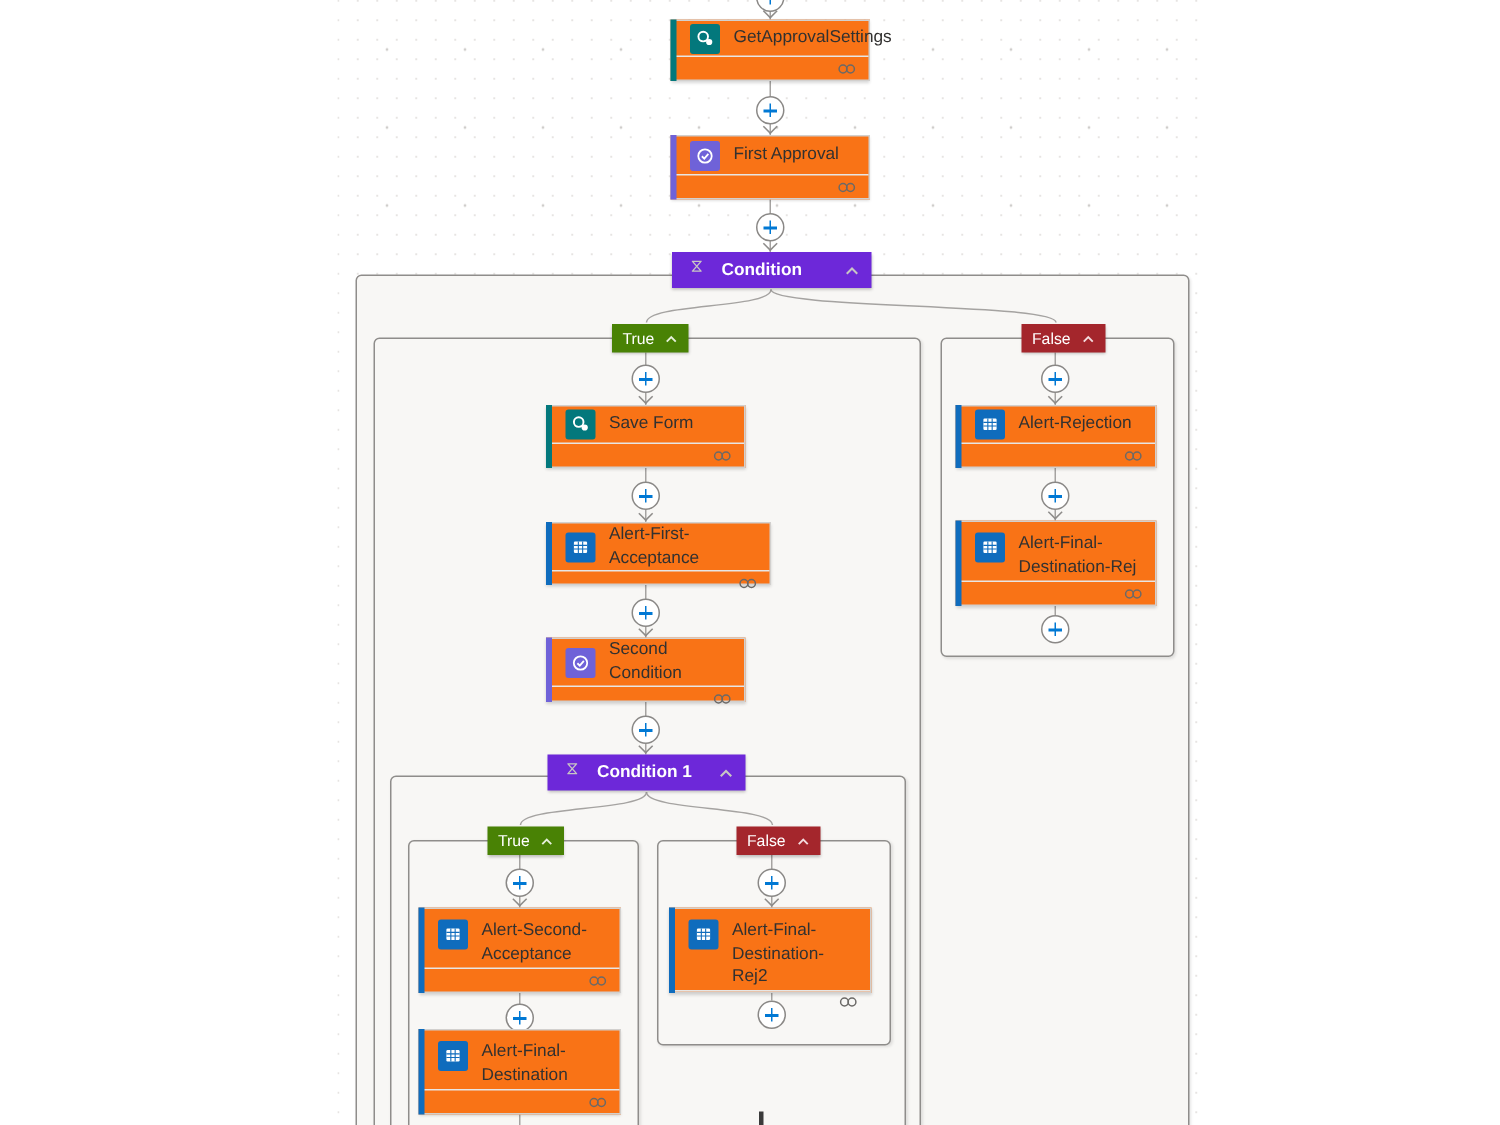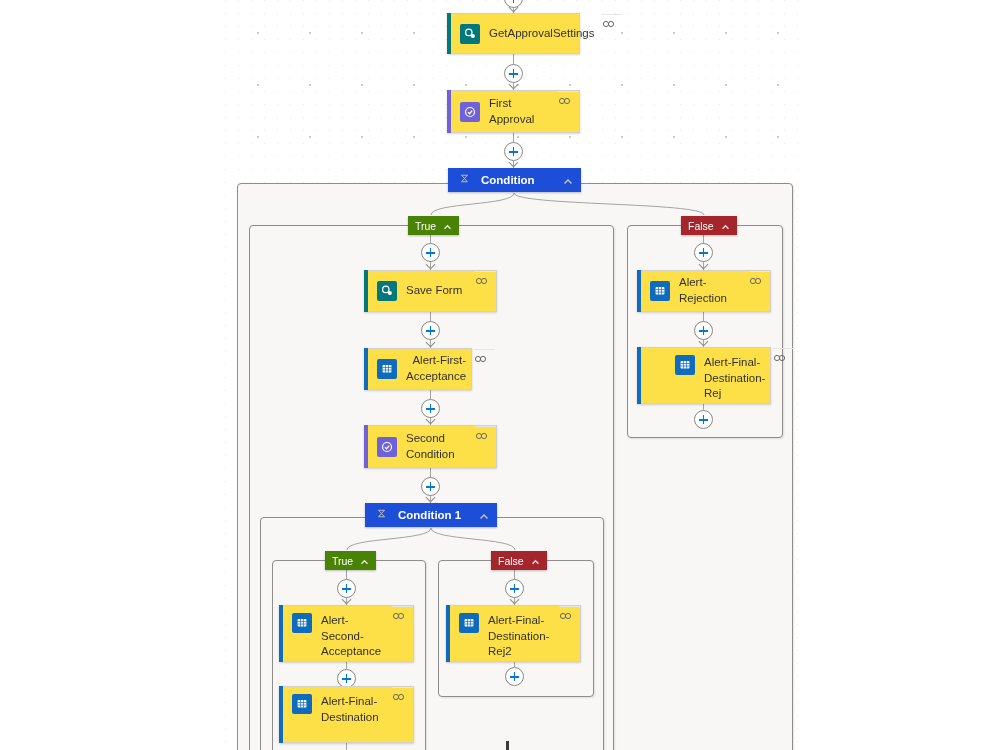--- a/index.html
+++ b/index.html
@@ -37,50 +37,50 @@
          border-bottom:1.4px solid #8e8c8a;transform:rotate(45deg);}
 
   
   .plus{position:absolute;width:19px;height:19px;border-radius:50%;
         background:#fff;border:1px solid #8a8886;box-sizing:border-box;cursor:pointer;}
   .plus::before,.plus::after{content:"";position:absolute;background:#0078d4;}
   .plus::before{left:4px;top:8px;width:9px;height:1.6px;}
   .plus::after{left:7.7px;top:4px;width:1.6px;height:9px;}
 
   
-  .card{position:absolute;background:#fde047;border:1px solid #d2d0ce;box-sizing:border-box;
-        box-shadow:0 1px 2px rgba(0,0,0,.16);display:flex;flex-direction:row;cursor:pointer;}
+  .card{position:absolute;background:#f97316;border:1px solid #d2d0ce;box-sizing:border-box;
+        box-shadow:0 1px 2px rgba(0,0,0,.16);display:flex;flex-direction:column;cursor:pointer;}
   .card-accent{position:absolute;left:-1px;top:-1px;bottom:-1px;width:4px;}
   .accent-teal{background:#03787c;}
   .accent-purple{background:#6f62d8;}
   .accent-blue{background:#0f6cbd;}
   .card-title-row{display:flex;align-items:center;gap:9px;padding:0 8px 0 12px;flex:1;}
   .card.two .card-title-row{align-items:flex-start;padding-top:7px;}
   .card-label{font-size:11.5px;color:#323130;line-height:1.35;}
   .icon{width:20px;height:20px;border-radius:2px;flex:0 0 20px;display:flex;
         align-items:center;justify-content:center;}
   .icon-teal{background:#03787c;}
   .icon-purple{background:#6f62d8;}
   .icon-blue{background:#0f6cbd;}
   .card-footer{height:15px;border-top:1px solid #e8e6e4;display:flex;
                align-items:center;justify-content:flex-end;padding-right:8px;}
 
   .c-gas {left:447px;top:13px; width:133px;height:41px;}
   .c-fa  {left:447px;top:90px; width:133px;height:43px;}
   .c-sf  {left:364px;top:270px;width:133px;height:42px;text-align:center;}
-  .c-afa {left:364px;top:348px;width:108px;height:42px;text-align:right;}
+  .c-afa {left:364px;top:348px;width:150px;height:42px;}
   .c-sa  {left:364px;top:425px;width:133px;height:43px;}
   .c-asa {left:279px;top:605px;width:135px;height:57px;}
   .c-afd {left:279px;top:686px;width:135px;height:57px;}
   .c-afdr2{left:446px;top:605px;width:135px;height:57px;}
   .c-ar  {left:637px;top:270px;width:134px;height:42px;}
-  .c-afdr{left:637px;top:347px;width:134px;height:57px;padding-left:25px;}
-
-  
-  .cond-header{position:absolute;background:#1d4ed8;color:#fff;display:flex;align-items:center;
+  .c-afdr{left:637px;top:347px;width:134px;height:57px;}
+
+  
+  .cond-header{position:absolute;background:#6d28d9;color:#fff;display:flex;align-items:center;
                gap:10px;padding:0 8px 0 10px;box-sizing:border-box;cursor:pointer;
                box-shadow:0 1px 2px rgba(0,0,0,.25);}
   .cond-label{font-size:11.5px;font-weight:700;flex:1;}
   .h-cond {left:448px;top:168px;width:133px;height:24px;}
   .h-cond1{left:365px;top:503px;width:132px;height:24px;align-items:center;}
 
   
   .badge{position:absolute;height:19px;display:flex;align-items:center;gap:7px;
          padding:0 7px;color:#fff;font-size:10.5px;font-weight:400;cursor:pointer;
          box-shadow:0 1px 2px rgba(0,0,0,.25);}

